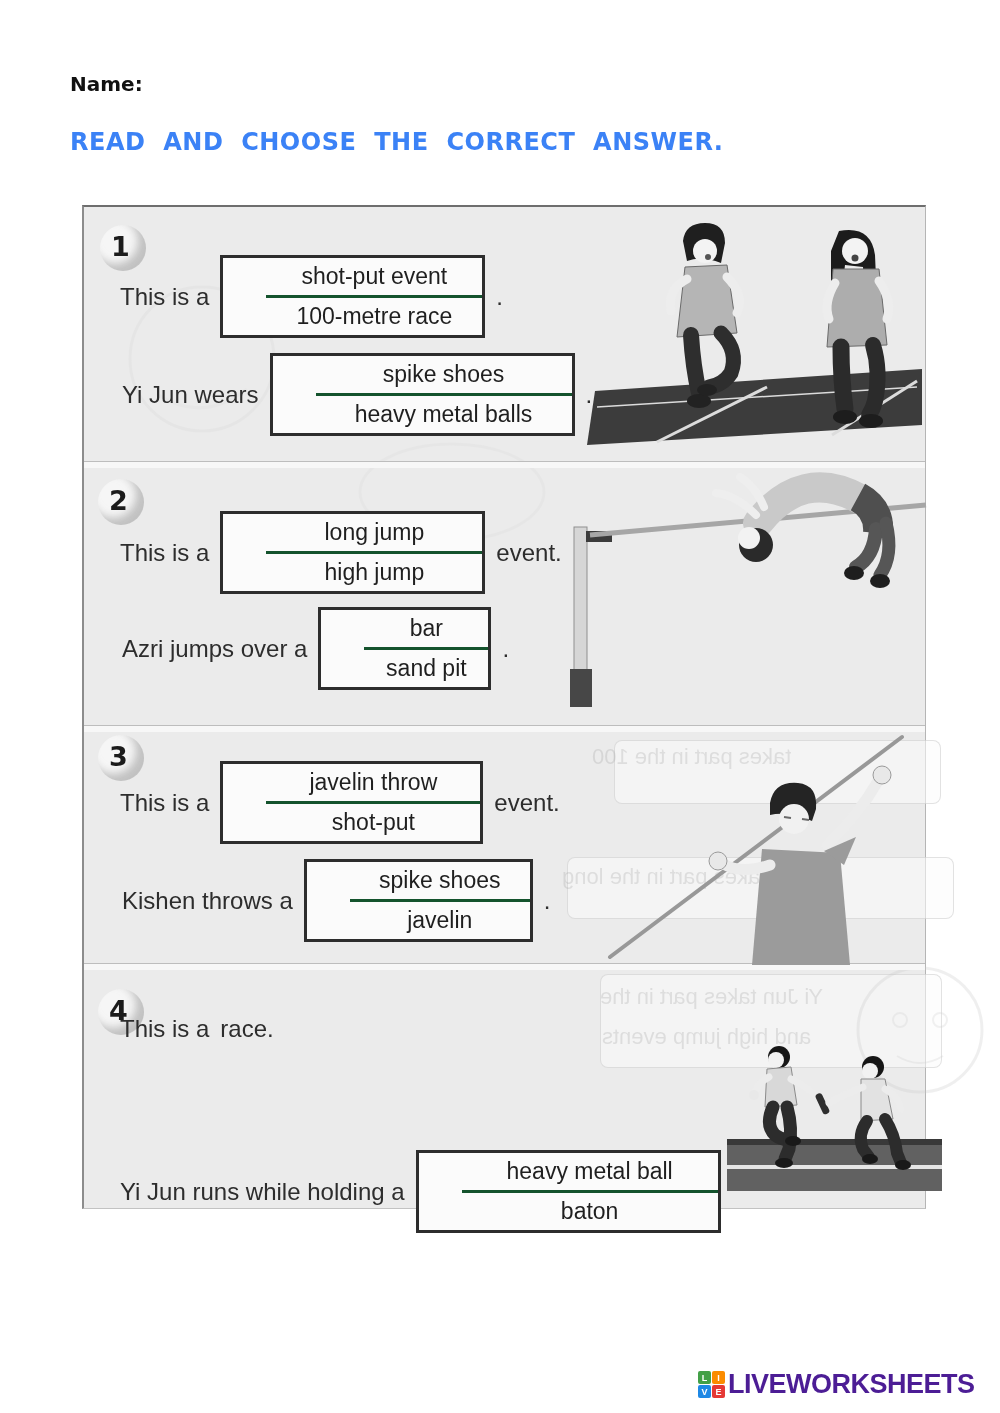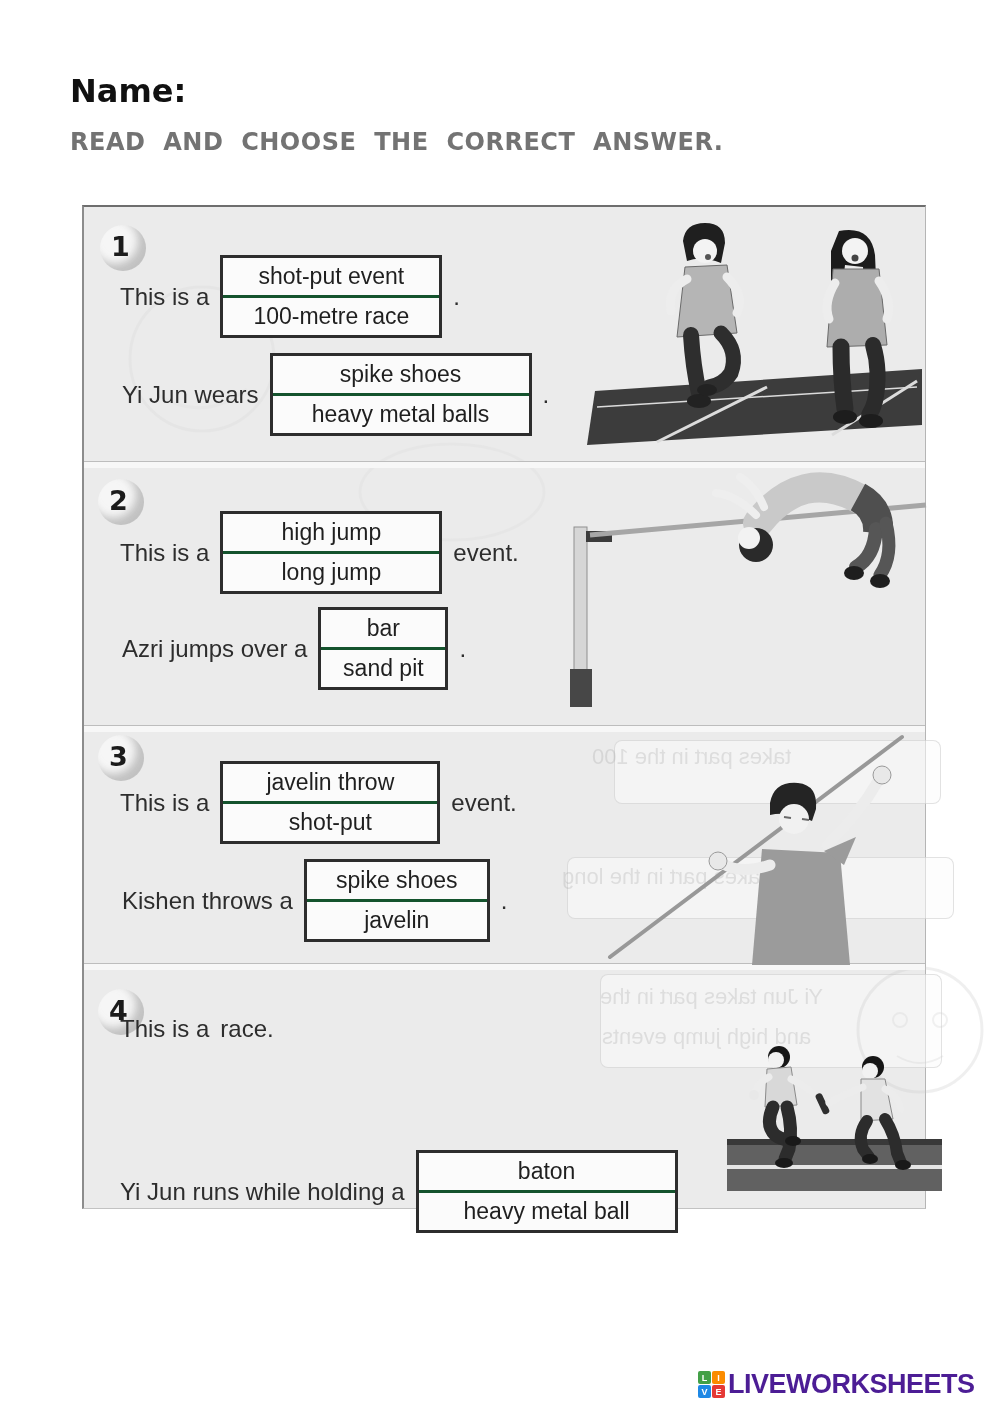--- a/index.html
+++ b/index.html
@@ -1,23 +1,23 @@
 <!DOCTYPE html>
 <html><head>
 <meta charset="utf-8">
 <style>
   html,body{margin:0;padding:0;background:#fff;}
   .canvas{position:relative;width:1000px;height:1413px;background:#ffffff;
           font-family:"Liberation Sans",sans-serif;color:#222;overflow:hidden;}
 
   
   .name-label{position:absolute;left:70px;top:72px;font-family:"DejaVu Sans",sans-serif;
-              font-weight:bold;font-size:32px;color:#111;}
+              font-weight:bold;font-size:20px;color:#111;}
   .instruction{position:absolute;left:70px;top:128px;font-family:"DejaVu Sans",sans-serif;
-               font-weight:bold;font-size:24px;color:#737373;word-spacing:9px;letter-spacing:.5px;}
+               font-weight:bold;font-size:24px;color:#3b82f6;word-spacing:9px;letter-spacing:.5px;}
 
   
   .frame{position:absolute;left:82px;top:205px;width:841px;height:1001px;background:#ebebeb;
          border-top:2px solid #6e6e6e;border-left:2px solid #8c8c8c;
          border-right:1px solid #b5b5b5;border-bottom:1px solid #c2c2c2;}
   .divider{position:absolute;left:0;width:100%;height:6px;background:#f7f7f7;
            border-top:1px solid #bdbdbd;}
 
   
   .ghost-rect{position:absolute;background:rgba(252,252,252,.55);
@@ -28,21 +28,21 @@
 
   
   .qnum{position:absolute;width:46px;height:46px;border-radius:50%;background:#f6f6f6;
         box-shadow:inset -8px -7px 9px rgba(165,165,165,.65);}
   .qnum span{position:absolute;left:11px;top:6px;font-family:"DejaVu Sans",sans-serif;
              font-weight:bold;font-size:27px;color:#1c1c1c;}
 
   
   .row{position:absolute;display:flex;align-items:center;gap:11px;}
   .stext{font-size:24px;color:#2d2d2d;white-space:nowrap;}
-  .choice-box{border:3px solid #2d2d2d;background:#fbfbfb;text-align:center;}
+  .choice-box{border:3px solid #2d2d2d;background:#fbfbfb;text-align:center;padding-left:43px;}
   .choice-opt{padding:4px 14px;font-size:23px;line-height:29px;color:#1f1f1f;white-space:nowrap;}
   .choice-opt + .choice-opt{border-top:3px solid #14532d;}
 
   .w216{min-width:216px}.w256{min-width:256px}.w124{min-width:124px}
   .w214{min-width:214px}.w180{min-width:180px}.w262{min-width:262px}
 
   
   .q1s1{left:36px;top:48px}.q1s2{left:38px;top:146px}
   .q2s1{left:36px;top:304px}.q2s2{left:38px;top:400px}
   .q3s1{left:36px;top:554px}.q3s2{left:38px;top:652px}
@@ -152,22 +152,22 @@
       </g>
     </svg>
 
     <div class="qnum n2">
         <span>2</span>
       </div>
 
     <div class="row q2s1">
       <span class="stext">This is a</span>
       <div class="choice-box w216">
+        <div class="choice-opt">long jump</div>
         <div class="choice-opt">high jump</div>
-        <div class="choice-opt">long jump</div>
       </div>
       <span class="stext">event.</span>
     </div>
 
     <div class="row q2s2">
       <span class="stext">Azri jumps over a</span>
       <div class="choice-box w124">
         <div class="choice-opt">bar</div>
         <div class="choice-opt">sand pit</div>
       </div>
@@ -235,22 +235,22 @@
       </div>
 
     <div class="row q4s1">
       <span class="stext">This is a</span>
       <span class="stext">race.</span>
     </div>
 
     <div class="row q4s2">
       <span class="stext">Yi Jun runs while holding a</span>
       <div class="choice-box w256">
+        <div class="choice-opt">heavy metal ball</div>
         <div class="choice-opt">baton</div>
-        <div class="choice-opt">heavy metal ball</div>
       </div>
       <span class="stext"></span>
     </div>
 
     <svg class="illus il-relay" width="215" height="175" viewBox="0 0 215 175">
       <rect x="0" y="112" width="215" height="48" fill="#616161"></rect>
       <rect x="0" y="108" width="215" height="6" fill="#393939"></rect>
       <rect x="0" y="134" width="215" height="4" fill="#e6e6e6"></rect>
       <g>
         <circle cx="52" cy="26" r="11" fill="#161616"></circle>

